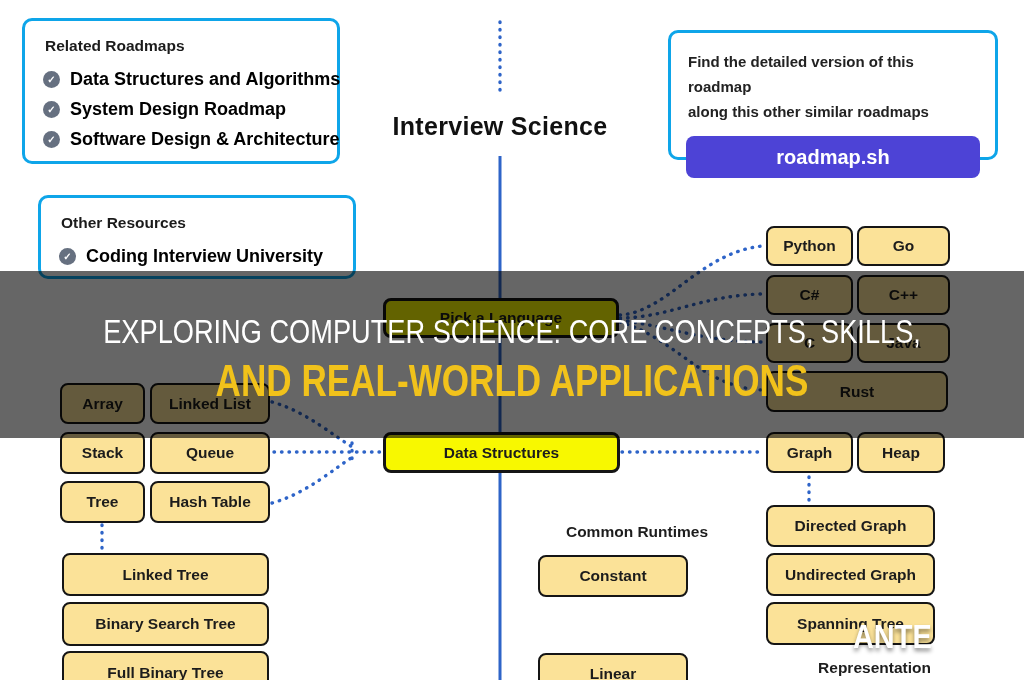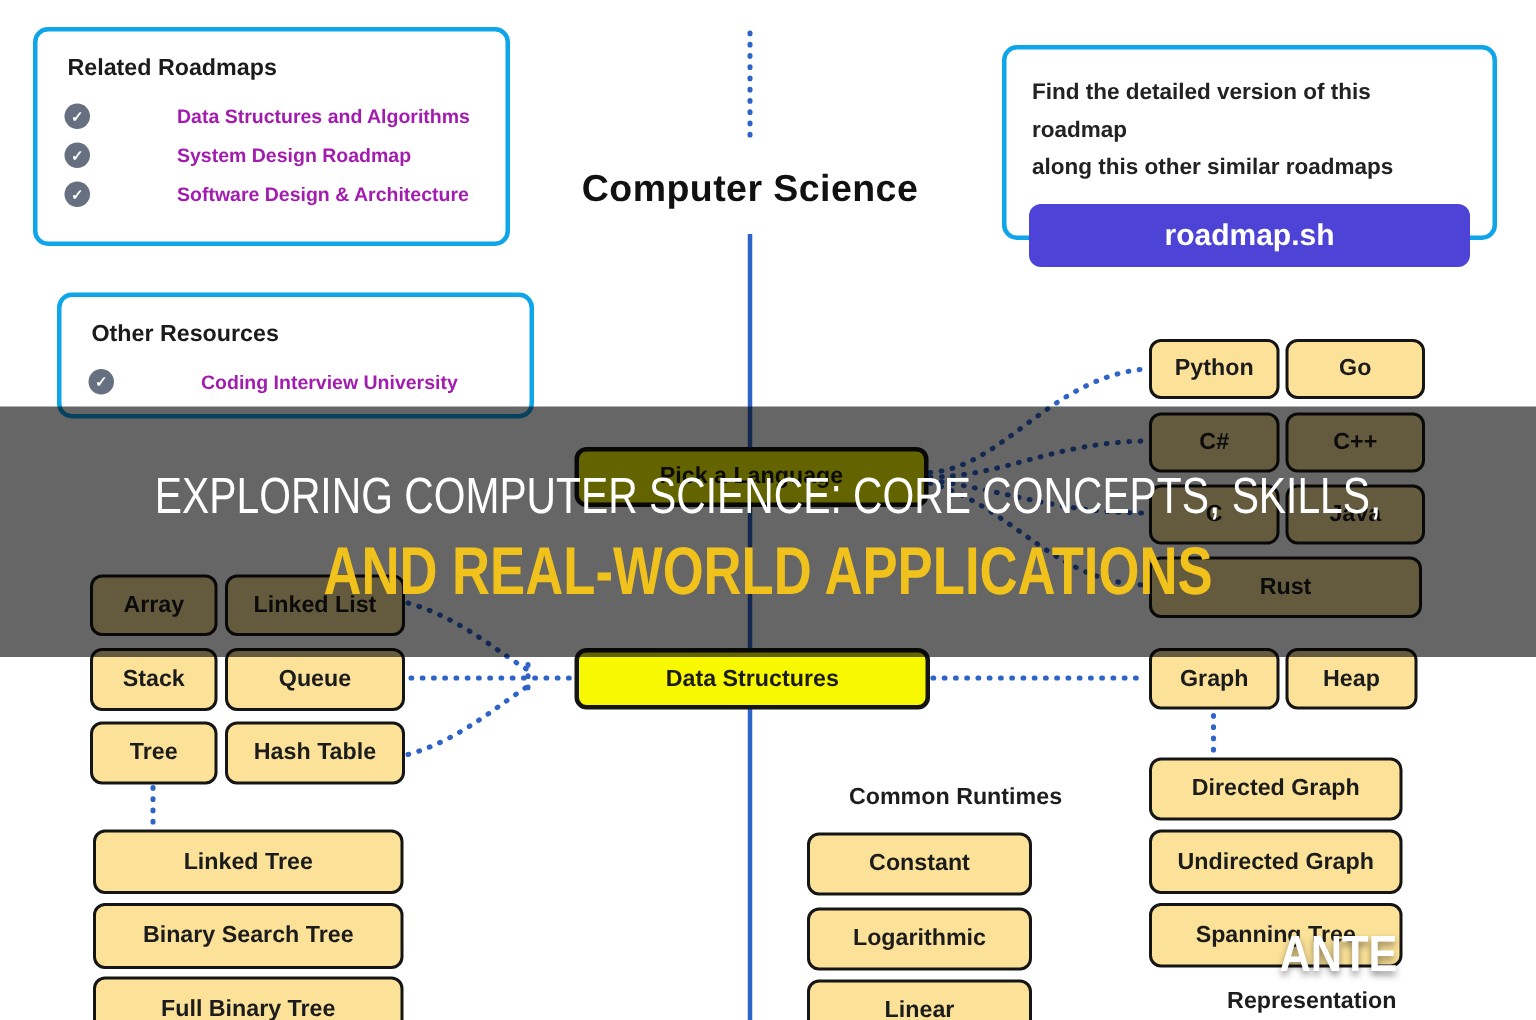--- a/index.html
+++ b/index.html
@@ -34,21 +34,21 @@
     padding:16px 18px;
   }
   .card-title{font-size:15.5px;font-weight:bold;color:#1b1b1b;margin:0 0 14px 2px;}
   .check-row{display:flex;align-items:center;gap:10px;margin:9px 0;cursor:pointer;}
   .check-icon{
     width:17px;height:17px;border-radius:50%;flex:0 0 17px;
     background:var(--check-circle,#667080);color:#fff;
     display:flex;align-items:center;justify-content:center;
     font-size:10px;font-weight:bold;
   }
-  .check-label{font-size:13px;font-weight:bold;color:#a21caf;white-space:nowrap;margin-left:48px;}
+  .check-label{font-size:18px;font-weight:bold;color:#000000;white-space:nowrap;}
   .promo-text{font-size:15px;font-weight:bold;color:#222;line-height:25px;margin:2px 0 12px 2px;}
   .promo-text span{display:block;}
   .promo-btn{
     display:block;width:100%;height:42px;border:none;border-radius:8px;
     background:var(--button-purple,#4d43d6);color:#fff;
     font-family:"Liberation Sans",sans-serif;font-size:20px;font-weight:bold;
     cursor:pointer;
   }
   
   .main-title{
@@ -124,38 +124,37 @@
   </div>
 
   <div class="card" style="left:668px;top:30px;width:330px;height:130px;padding:14px 15px">
     <div class="promo-text">
       <span>Find the detailed version of this roadmap</span>
       <span>along this other similar roadmaps</span>
     </div>
     <button class="promo-btn">roadmap.sh</button>
   </div>
 
-  <div class="main-title">Computer Science</div>
+  <div class="main-title">Interview Science</div>
 
   <div class="node hl" style="left:383px;top:298px;width:236px;height:40px">Pick a Language</div>
   <div class="node hl" style="left:383px;top:432px;width:237px;height:41px">Data Structures</div>
 
   <div class="node" style="left:60px;top:383px;width:85px;height:41px">Array</div>
   <div class="node" style="left:150px;top:383px;width:120px;height:41px">Linked List</div>
   <div class="node" style="left:60px;top:432px;width:85px;height:42px">Stack</div>
   <div class="node" style="left:60px;top:481px;width:85px;height:42px">Tree</div>
   <div class="node" style="left:150px;top:432px;width:120px;height:42px">Queue</div>
   <div class="node" style="left:150px;top:481px;width:120px;height:42px">Hash Table</div>
   <div class="node" style="left:62px;top:553px;width:207px;height:43px">Linked Tree</div>
   <div class="node" style="left:62px;top:602px;width:207px;height:44px">Binary Search Tree</div>
   <div class="node" style="left:62px;top:651px;width:207px;height:44px">Full Binary Tree</div>
 
   <div class="sec-label" style="left:538px;top:523px;width:150px">Common Runtimes</div>
   <div class="node" style="left:538px;top:555px;width:150px;height:42px">Constant</div>
-  <div class="node" style="left:538px;top:605px;width:150px;height:42px">Logarithmic</div>
   <div class="node" style="left:538px;top:653px;width:150px;height:42px">Linear</div>
 
   <div class="node" style="left:766px;top:226px;width:87px;height:40px">Python</div>
   <div class="node" style="left:857px;top:226px;width:93px;height:40px">Go</div>
   <div class="node" style="left:766px;top:275px;width:87px;height:40px">C#</div>
   <div class="node" style="left:857px;top:275px;width:93px;height:40px">C++</div>
   <div class="node" style="left:766px;top:323px;width:87px;height:40px">C</div>
   <div class="node" style="left:857px;top:323px;width:93px;height:40px">Java</div>
   <div class="node" style="left:766px;top:371px;width:182px;height:41px">Rust</div>
 

